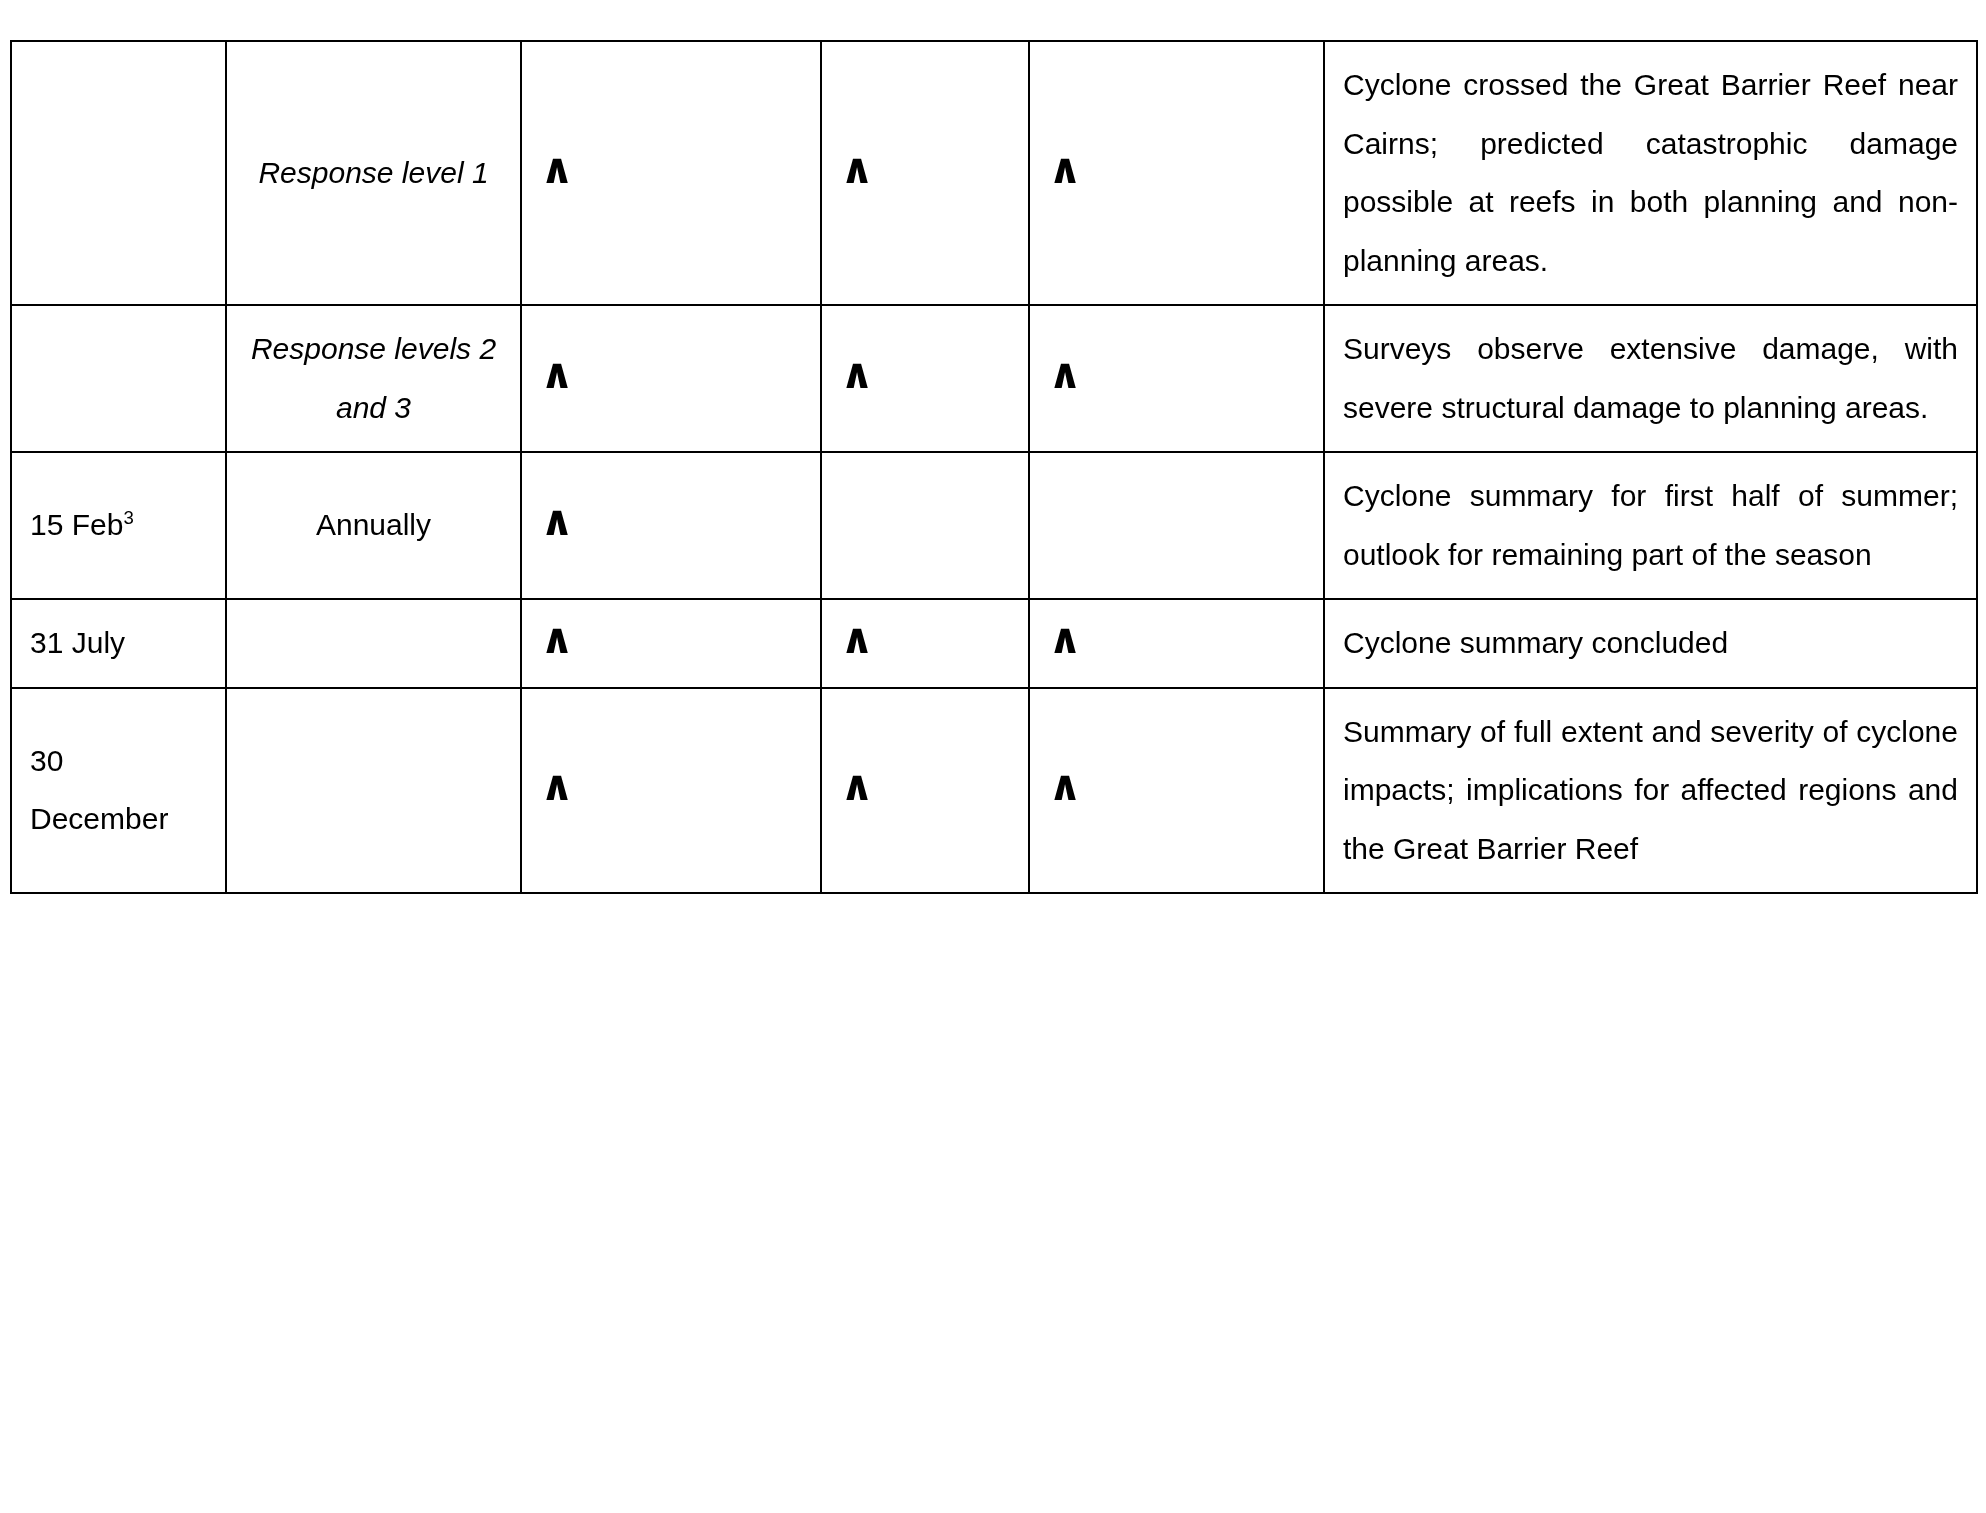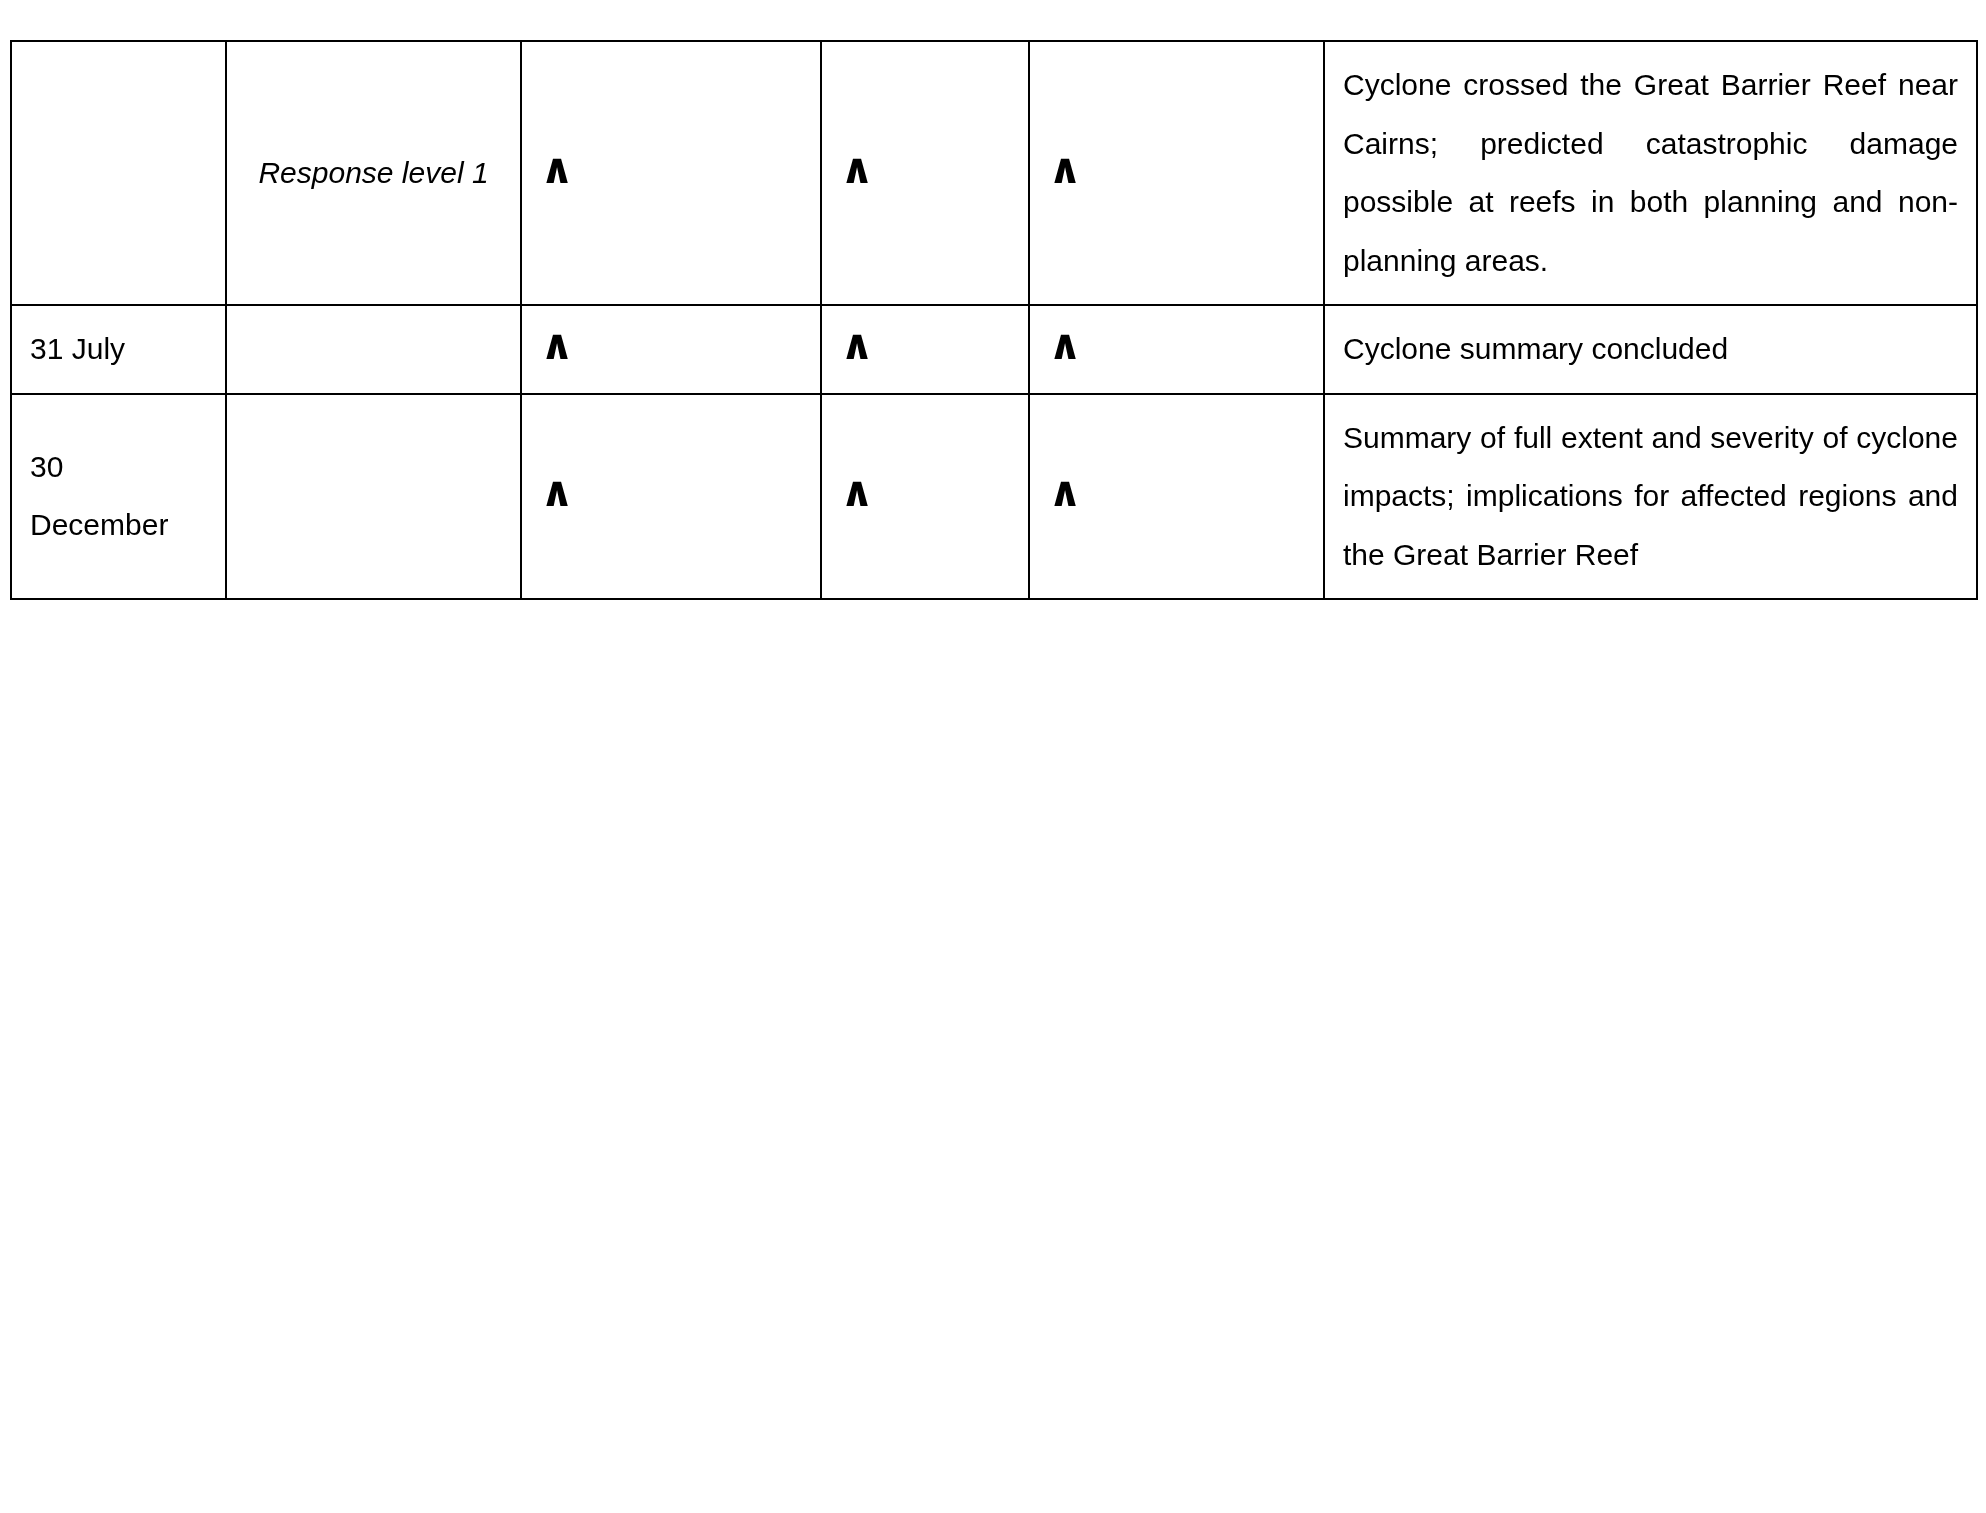--- a/index.html
+++ b/index.html
@@ -101,21 +101,37 @@
 
       <tr>
         <td class="date-cell"></td>
         <td class="freq-cell italic">Response level 1</td>
         <td class="mark-cell"><span class="mark">∧</span></td>
         <td class="mark-cell"><span class="mark">∧</span></td>
         <td class="mark-cell"><span class="mark">∧</span></td>
         <td class="desc-cell">Cyclone crossed the Great Barrier Reef near Cairns; predicted catastrophic damage possible at reefs in both planning and non-planning areas.</td>
       </tr>
 
+      <tr>
+        <td class="date-cell"></td>
+        <td class="freq-cell italic">Response levels 2 and 3</td>
+        <td class="mark-cell"><span class="mark">∧</span></td>
+        <td class="mark-cell"><span class="mark">∧</span></td>
+        <td class="mark-cell"><span class="mark">∧</span></td>
+        <td class="desc-cell">Surveys observe extensive damage, with severe structural damage to planning areas.</td>
+      </tr>
 
+      <tr>
+        <td class="date-cell"><span>15 Feb</span><sup>3</sup></td>
+        <td class="freq-cell">Annually</td>
+        <td class="mark-cell"><span class="mark">∧</span></td>
+        <td class="mark-cell"><span class="mark"></span></td>
+        <td class="mark-cell"><span class="mark"></span></td>
+        <td class="desc-cell">Cyclone summary for first half of summer; outlook for remaining part of the season</td>
+      </tr>
 
       <tr>
         <td class="date-cell">31 July</td>
         <td class="freq-cell"></td>
         <td class="mark-cell"><span class="mark">∧</span></td>
         <td class="mark-cell"><span class="mark">∧</span></td>
         <td class="mark-cell"><span class="mark">∧</span></td>
         <td class="desc-cell">Cyclone summary concluded</td>
       </tr>
 

